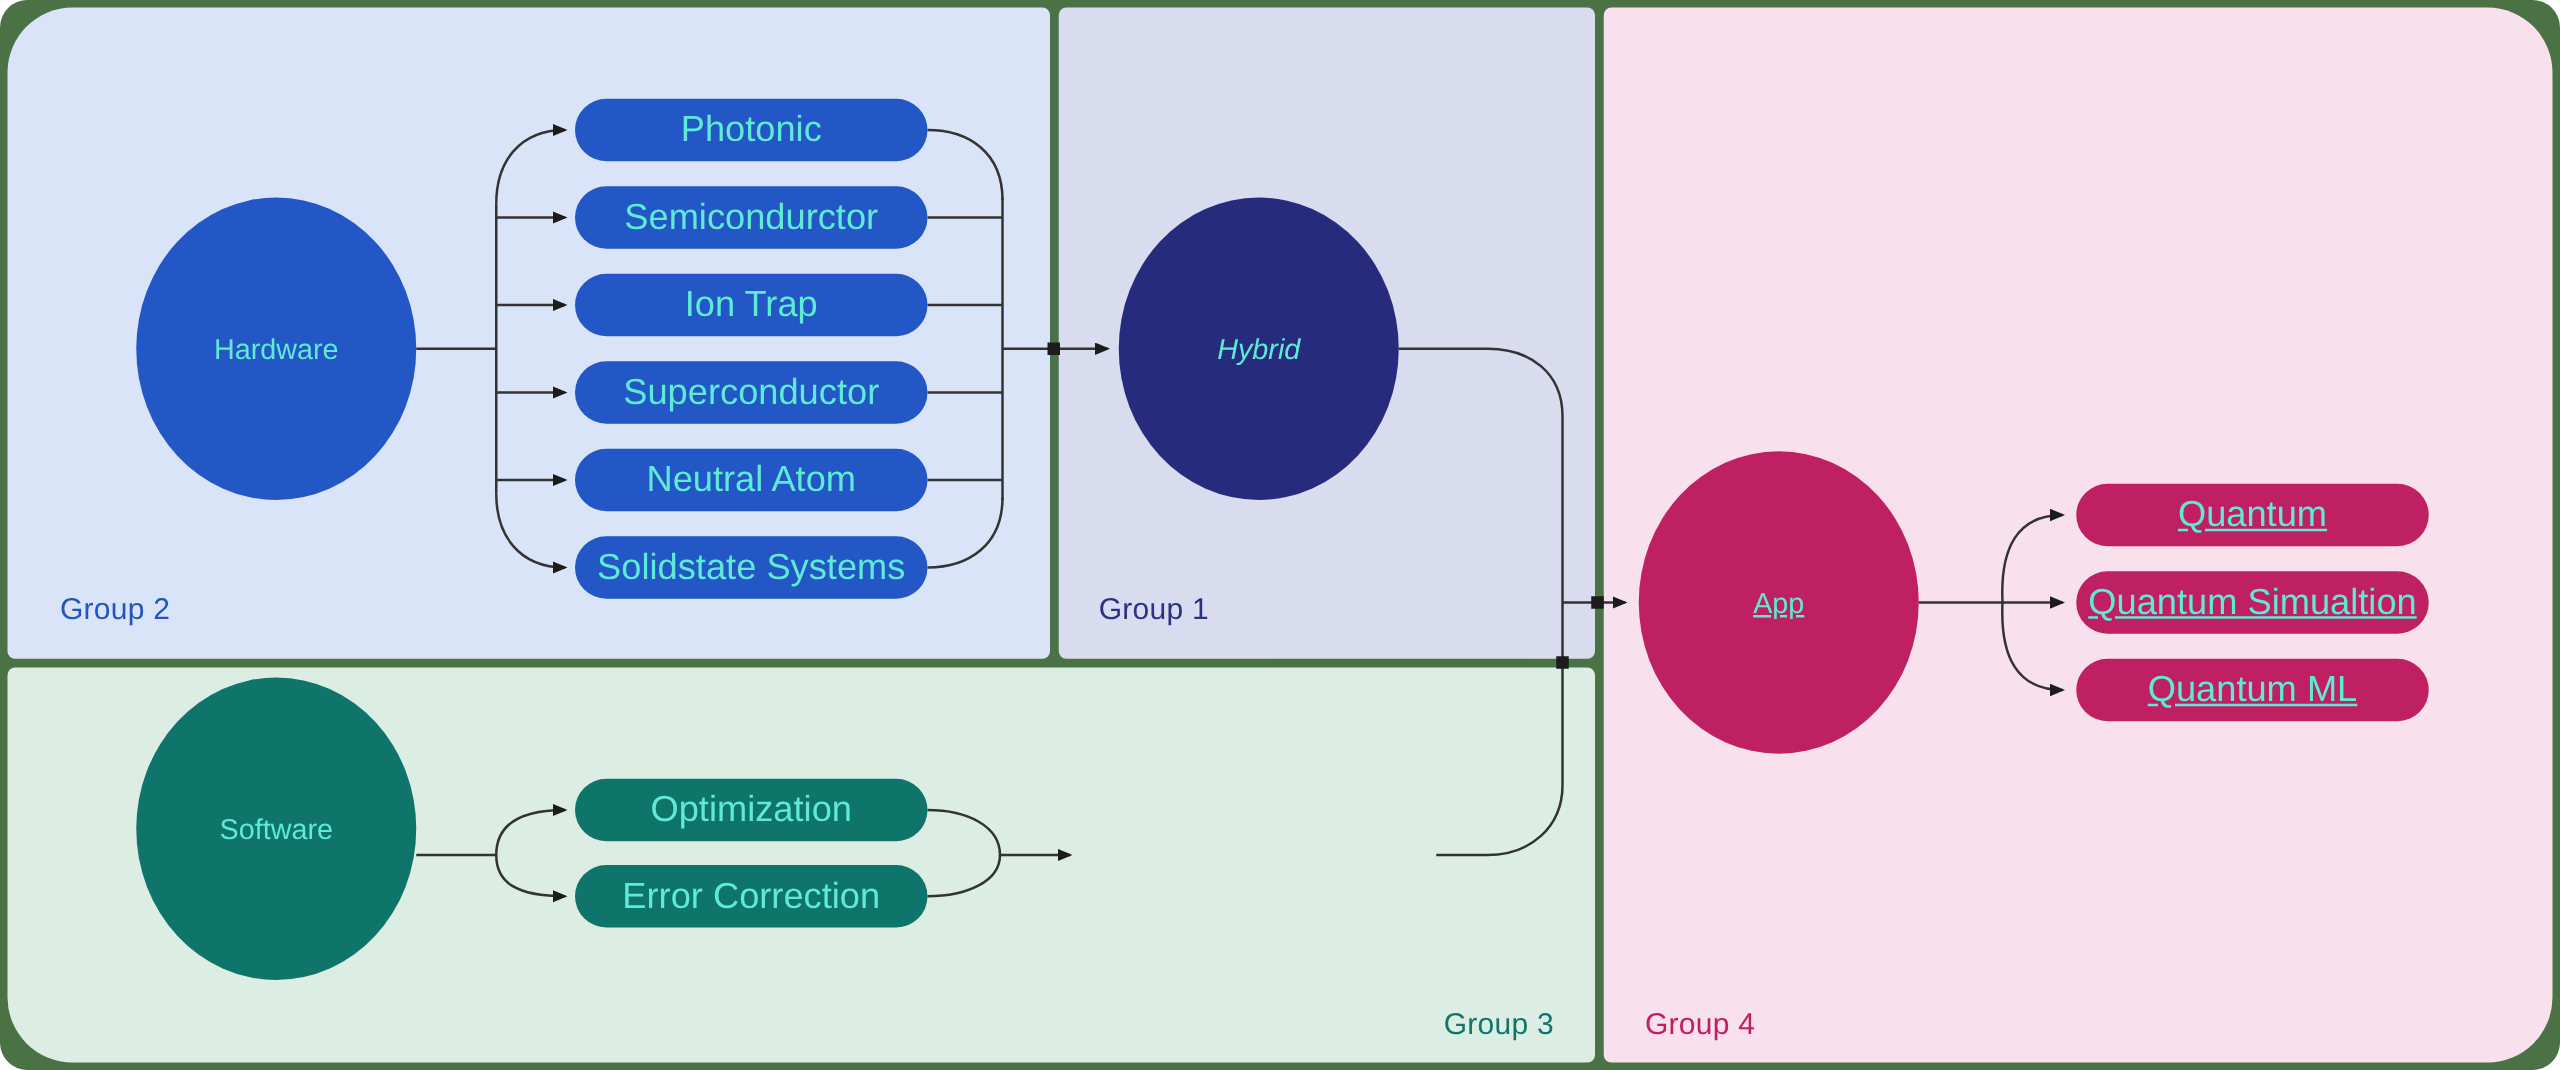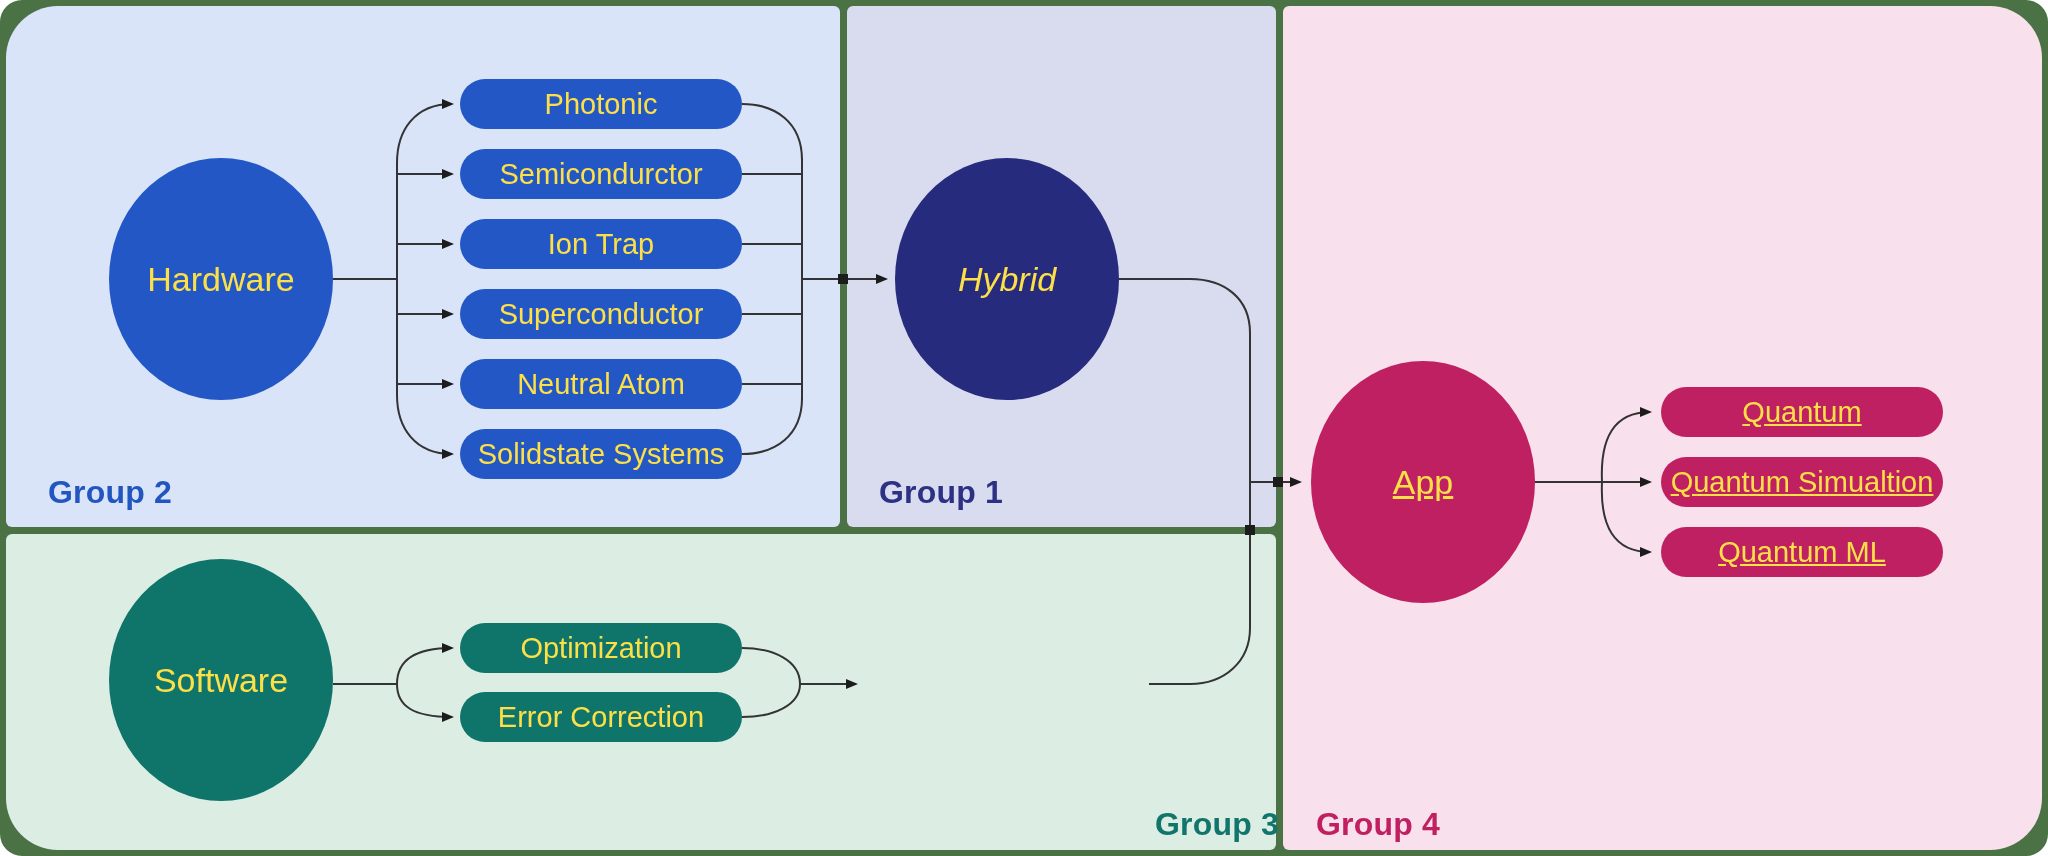--- a/index.html
+++ b/index.html
@@ -18,33 +18,33 @@
   .canvas{
     position:absolute;left:0;top:0;width:2048px;height:856px;
     background:var(--canvas-green);border-radius:22px;
   }
   .group{position:absolute;}
   .group2{left:6px;top:6px;width:834px;height:521px;background:var(--g2-bg);border-radius:52px 6px 6px 6px;}
   .group1{left:847px;top:6px;width:429px;height:521px;background:var(--g1-bg);border-radius:6px;}
   .group3{left:6px;top:534px;width:1270px;height:316px;background:var(--g3-bg);border-radius:6px 6px 6px 52px;}
   .group4{left:1283px;top:6px;width:759px;height:844px;background:var(--g4-bg);border-radius:6px 52px 52px 6px;}
   .group-label{
-    position:absolute;font-size:32px;font-weight:700;letter-spacing:0.2px;
+    position:absolute;font-size:24px;font-weight:400;letter-spacing:0.2px;
     white-space:nowrap;line-height:1;
   }
   .lbl-g2{left:48px;top:476px;color:var(--g2-label);}
   .lbl-g1{left:879px;top:476px;color:var(--g1-label);}
   .lbl-g3{left:1155px;top:808px;color:var(--g3-label);}
   .lbl-g4{left:1316px;top:808px;color:var(--g4-label);}
   .edges{position:absolute;left:0;top:0;pointer-events:none;}
   .node{
     position:absolute;display:flex;align-items:center;justify-content:center;
-    color:#fde047;text-align:center;white-space:nowrap;
+    color:#5eead4;text-align:center;white-space:nowrap;
   }
-  .ellipse{width:224px;height:242px;border-radius:50%;font-size:34px;}
+  .ellipse{width:224px;height:242px;border-radius:50%;font-size:23px;}
   .pill{width:282px;height:50px;border-radius:25px;font-size:29px;}
   .blue{background:var(--blue);}
   .navy{background:var(--navy);font-style:italic;}
   .teal{background:var(--teal);}
   .crimson{background:var(--crimson);text-decoration:underline;}
 </style>
 </head>
 <body>
 
 <div class="stage">
@@ -125,21 +125,21 @@
     <span>Neutral Atom</span>
   </div>
   <div class="node pill blue" style="left:460px;top:429px;">
     <span>Solidstate Systems</span>
   </div>
 
   <div class="node ellipse navy" style="left:895px;top:158px;">
     <span>Hybrid</span>
   </div>
 
-  <div class="node ellipse teal" style="left:109px;top:559px;">
+  <div class="node ellipse teal" style="left:109px;top:542px;">
     <span>Software</span>
   </div>
   <div class="node pill teal" style="left:460px;top:623px;">
     <span>Optimization</span>
   </div>
   <div class="node pill teal" style="left:460px;top:692px;">
     <span>Error Correction</span>
   </div>
 
   <div class="node ellipse crimson" style="left:1311px;top:361px;">

